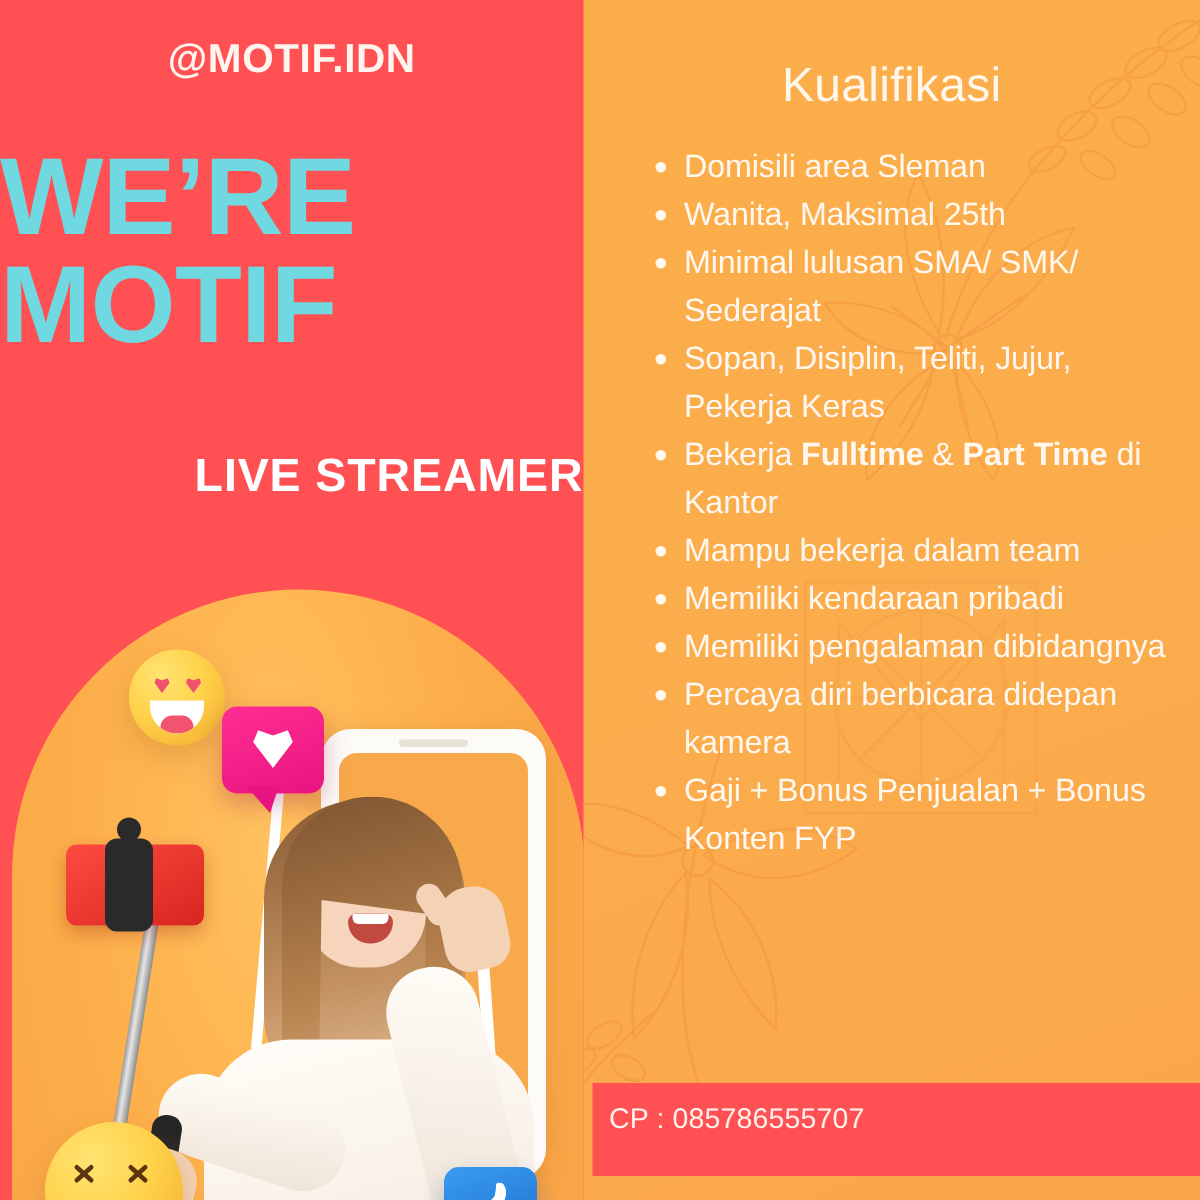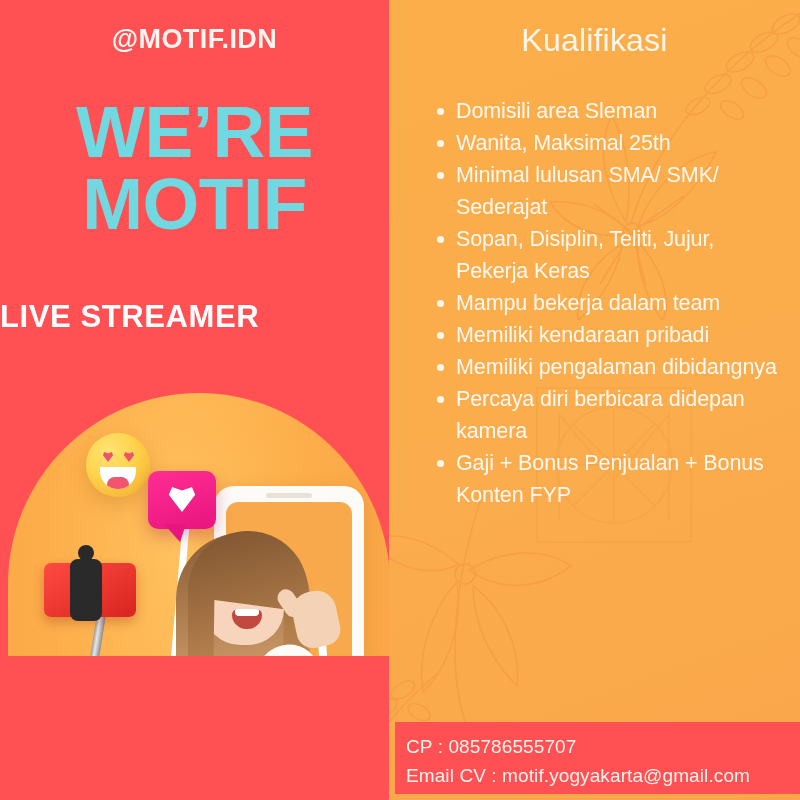--- a/index.html
+++ b/index.html
@@ -13,50 +13,49 @@
     height: 800px;
     overflow: hidden;
     font-family: "Liberation Sans", sans-serif;
     background: #FF5053;
   }
 
   
   .left-panel {
     position: absolute;
     left: 0; top: 0;
-    width: 389px; height: 656px;
+    width: 389px; height: 800px;
     background: #FF5053;
     overflow: hidden;
   }
   .handle {
     position: absolute;
     top: 24px; left: 0; width: 389px;
     text-align: center;
     color: #FFF4EE;
     font-size: 27px;
     font-weight: bold;
     letter-spacing: 0.4px;
   }
   .hiring-block {
     position: absolute;
     top: 96px; left: 0; width: 389px;
-    text-align: center;
   }
   .hiring-line {
     color: #6FD8E0;
     font-size: 73px;
     font-weight: bold;
     line-height: 0.98;
     letter-spacing: -0.5px;
     display: block;
   }
   .role {
     position: absolute;
     top: 299px; left: 0; width: 389px;
-    text-align: left;
+    text-align: right;
     color: #FFFFFF;
     font-size: 31px;
     font-weight: bold;
     letter-spacing: 0.6px;
   }
 
   
   .photo-stage {
     position: absolute;
     left: 8px; top: 393px;
@@ -351,21 +350,21 @@
   .watermark-m {
     position: absolute;
     left: 130px; top: 370px;
     width: 190px; height: 190px;
     opacity: .16;
     pointer-events: none;
   }
 
   .qual-title {
     position: absolute;
-    left: 0; top: 22px; width: 411px;
+    left: 0; top: 38px; width: 411px;
     text-align: center;
     color: #FFF6EC;
     font-size: 32px;
     letter-spacing: 0.2px;
   }
   .qual-list {
     position: absolute;
     left: 47px; top: 95px;
     width: 350px;
     margin: 0; padding: 0;
@@ -386,21 +385,21 @@
     width: 7px; height: 7px;
     border-radius: 50%;
     background: #FFF8F0;
   }
   .qual-list li b { font-weight: bold; }
 
   
   .footer {
     position: absolute;
     left: 395px; top: 722px;
-    width: 405px; height: 72px;
+    width: 405px; height: 62px;
     background: #FF5053;
   }
   .footer-line {
     position: absolute;
     left: 11px;
     color: #FFF2EC;
     font-size: 19px;
     letter-spacing: 0.1px;
     white-space: nowrap;
   }
@@ -527,26 +526,26 @@
       </g>
     </svg>
 
     <div class="qual-title">Kualifikasi</div>
 
     <ul class="qual-list">
       <li><span>Domisili area Sleman</span></li>
       <li><span>Wanita, Maksimal 25th</span></li>
       <li><span>Minimal lulusan SMA/ SMK/ Sederajat</span></li>
       <li><span>Sopan, Disiplin, Teliti, Jujur, Pekerja Keras</span></li>
+      <li><span>Bekerja </span><b>Fulltime</b><span> &amp; </span><b>Part Time</b><span> di Kantor</span></li>
       <li><span>Mampu bekerja dalam team</span></li>
       <li><span>Memiliki kendaraan pribadi</span></li>
       <li><span>Memiliki pengalaman dibidangnya</span></li>
       <li><span>Percaya diri berbicara didepan kamera</span></li>
       <li><span>Gaji + Bonus Penjualan + Bonus Konten FYP</span></li>
     </ul>
   </div>
 
   <div class="footer">
     <div class="footer-line footer-cp">CP : 085786555707</div>
-    <div class="footer-line footer-email">Email CV : motif.yogyakarta@gmail.com</div>
   </div>
 
 </div>
 
 </body></html>

